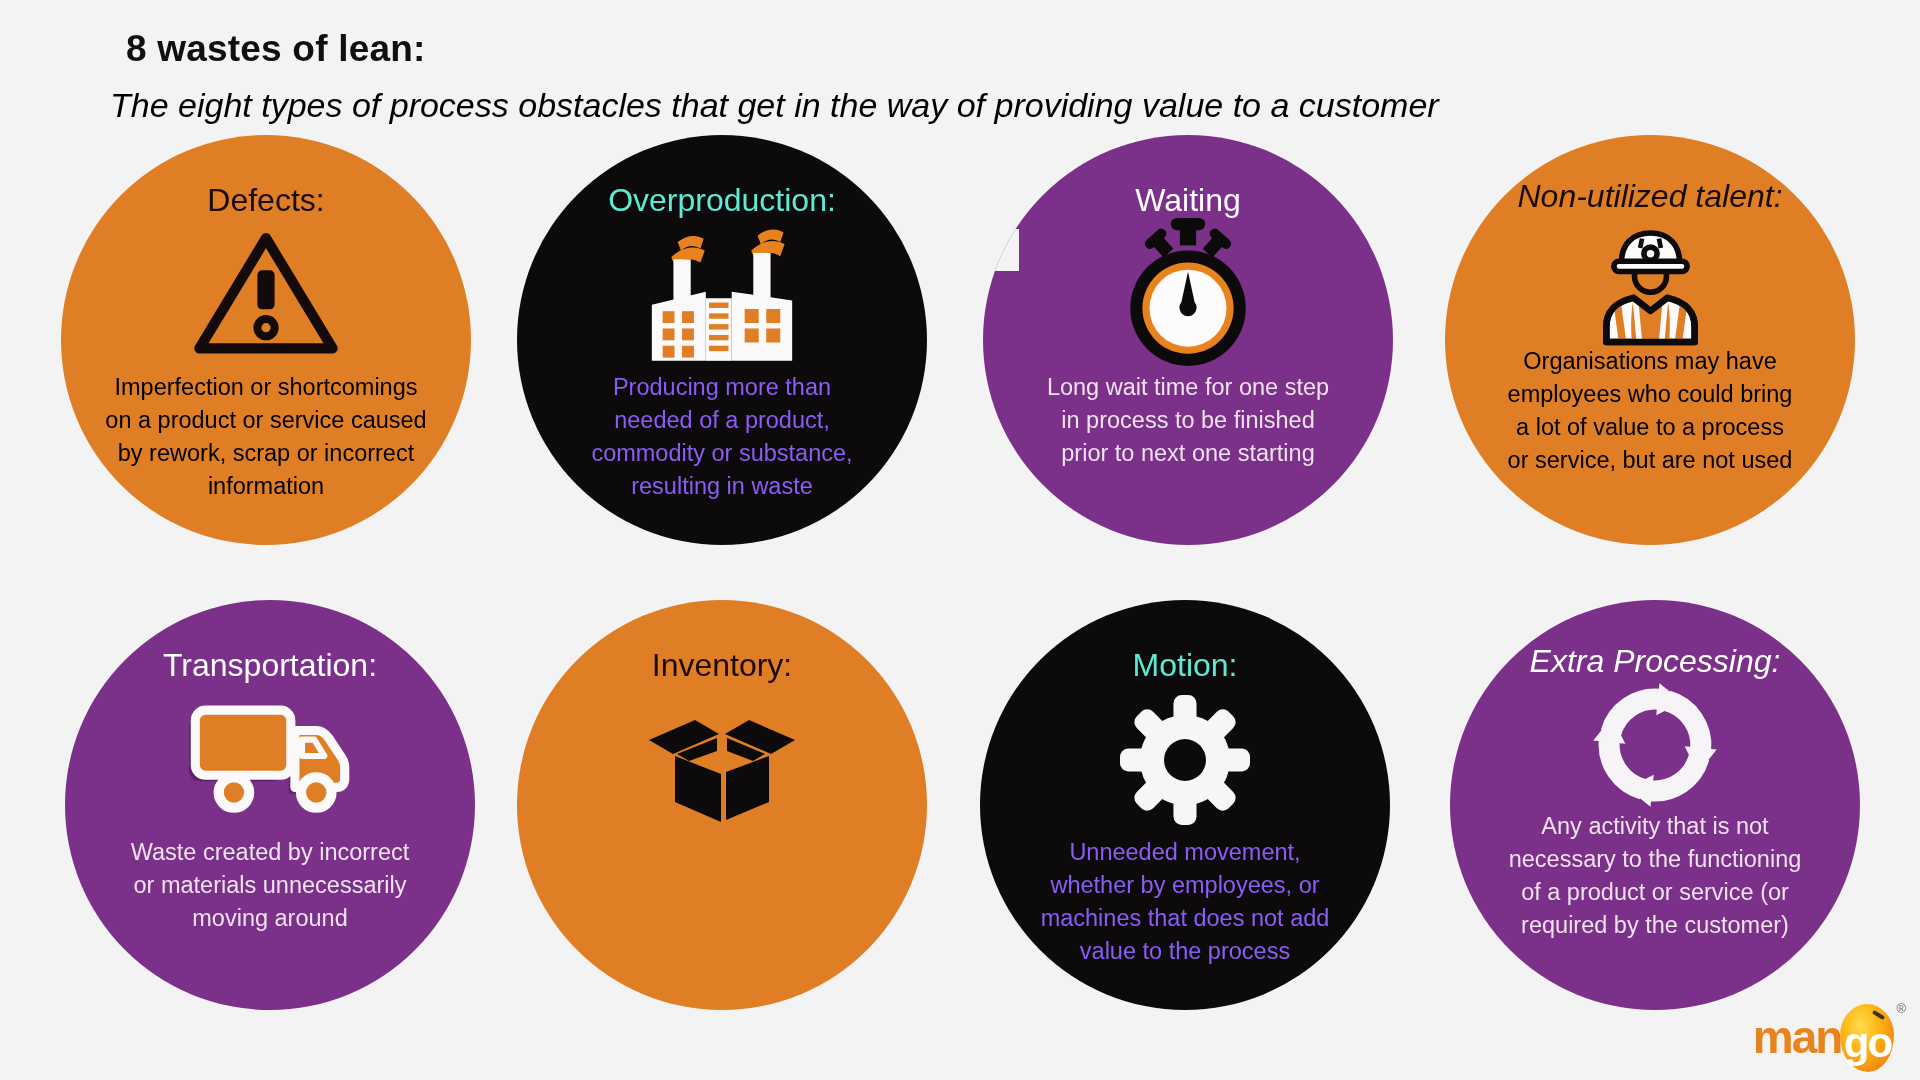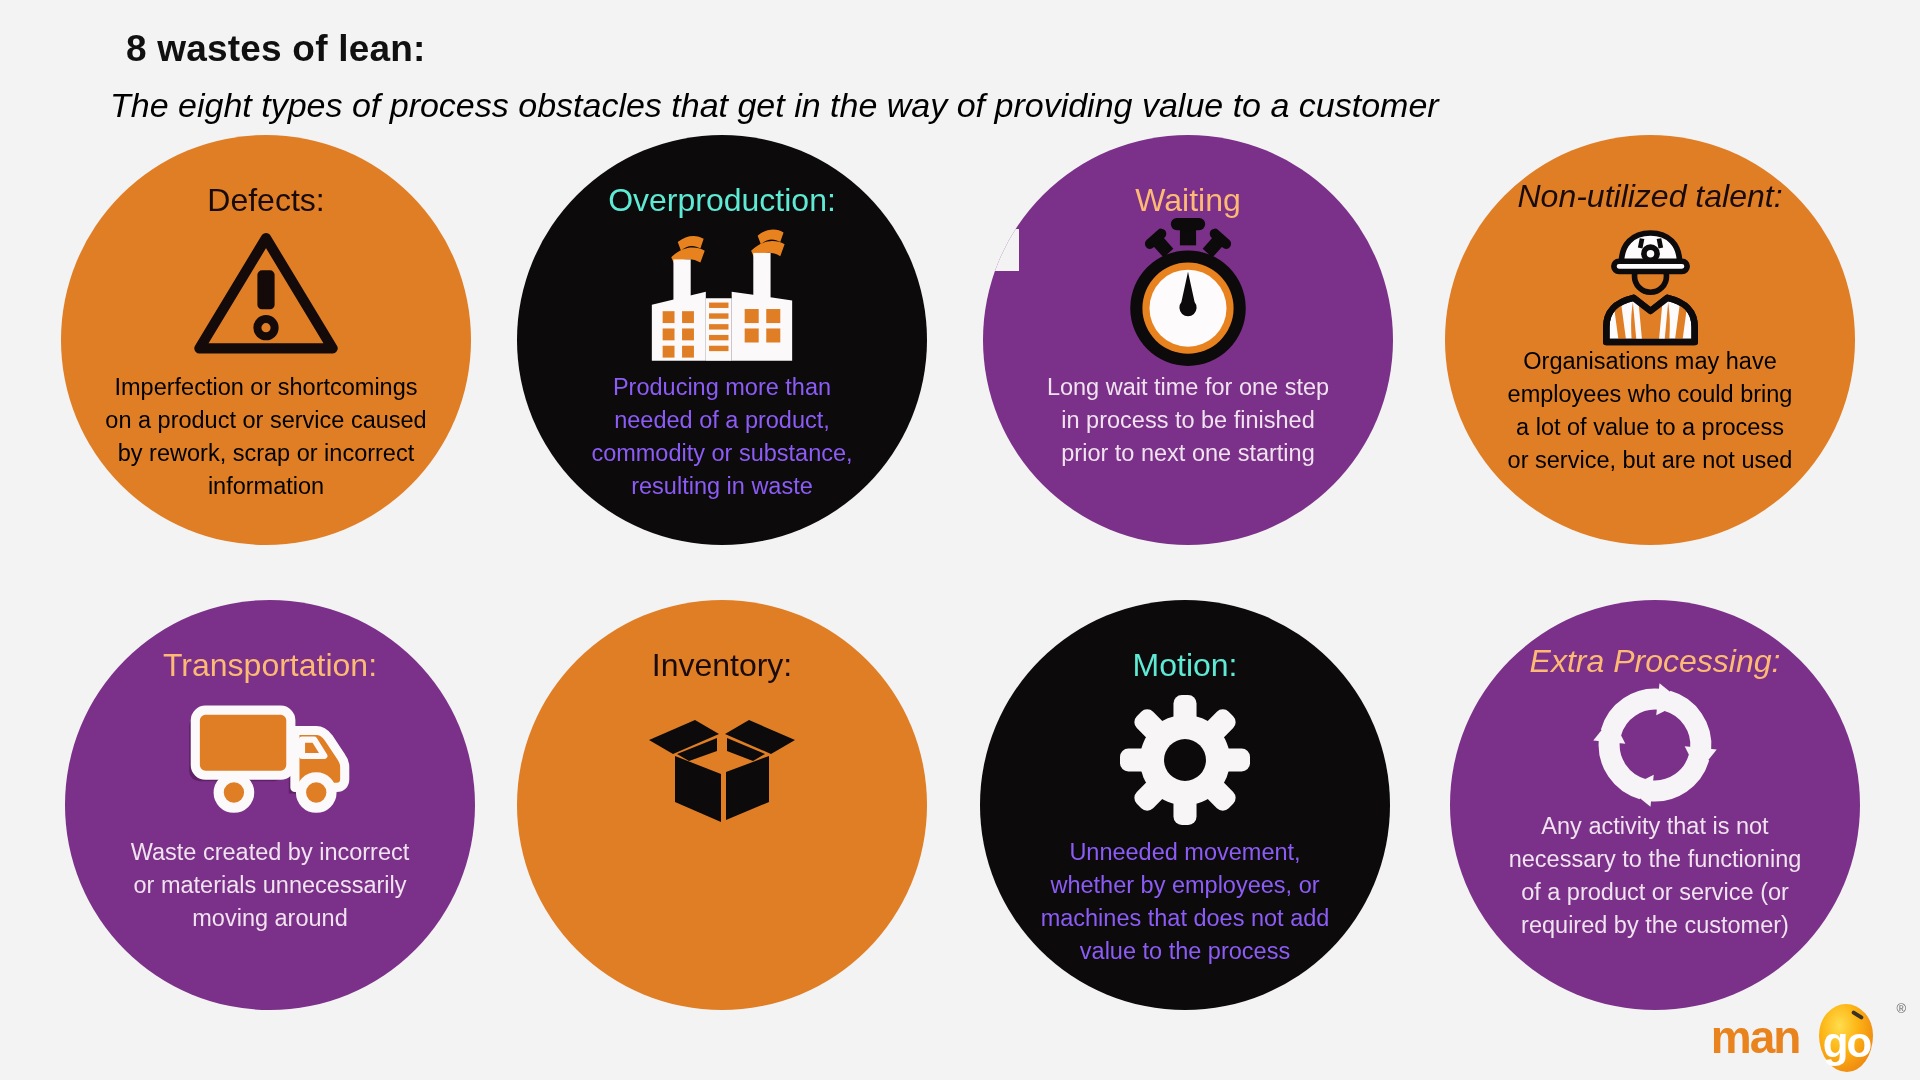--- a/index.html
+++ b/index.html
@@ -18,21 +18,21 @@
     overflow:hidden; display:flex; flex-direction:column; align-items:center;
     text-align:center;
   }
   .theme-orange { background:#E07E25; }
   .theme-black  { background:#0D0A0B; }
   .theme-purple { background:#7B3189; }
 
   .circle .title { margin-top:46px; font-size:32px; line-height:38px; font-weight:400; }
   .theme-orange .title { color:#1A0B0B; }
   .theme-black  .title { color:#5eead4; }
-  .theme-purple .title { color:#fdba74; }
+  .theme-purple .title { color:#ffffff; }
 
   .icon-box { height:152px; display:flex; align-items:center; justify-content:center; }
   .compact .icon-box { height:130px; }
   .compact .title { margin-top:42px;font-style:italic; }
 
   .desc { font-size:23.5px; line-height:33px; font-weight:400; }
   .theme-orange .desc { color:#000000; }
   .theme-black  .desc { color:#8b5cf6; }
   .theme-purple .desc { color:#F0E3EF; }
 
@@ -50,21 +50,21 @@
   #c3 .desc { width:292px; }
   #c4 .desc { width:286px; }
   #c5 .desc { width:302px; }
   #c6 .desc { width:316px; }
   #c7 .desc { width:302px; }
   #c8 .desc { width:308px; }
 
   .notch { position:absolute; left:-4px; top:94px; width:40px; height:42px; background:#F4F3F4; }
 
   
-  .logo { position:absolute; right:14px; bottom:8px; display:flex; align-items:flex-end;gap:21px; }
+  .logo { position:absolute; right:14px; bottom:8px; display:flex; align-items:flex-end; }
   .logo-man {
     color:#E8831D; font-size:46px; font-weight:700; letter-spacing:-2px;
     line-height:1; margin-bottom:12px;
   }
   .logo-fruit {
     position:relative; width:54px; height:68px; margin-left:-1px;
     border-radius:50% 50% 48% 52% / 46% 46% 54% 54%;
     background:radial-gradient(ellipse at 38% 32%, #FFDD4D 0%, #FDB515 38%, #F29111 70%, #DF7B10 100%);
     display:flex; align-items:center; justify-content:center;
   }

